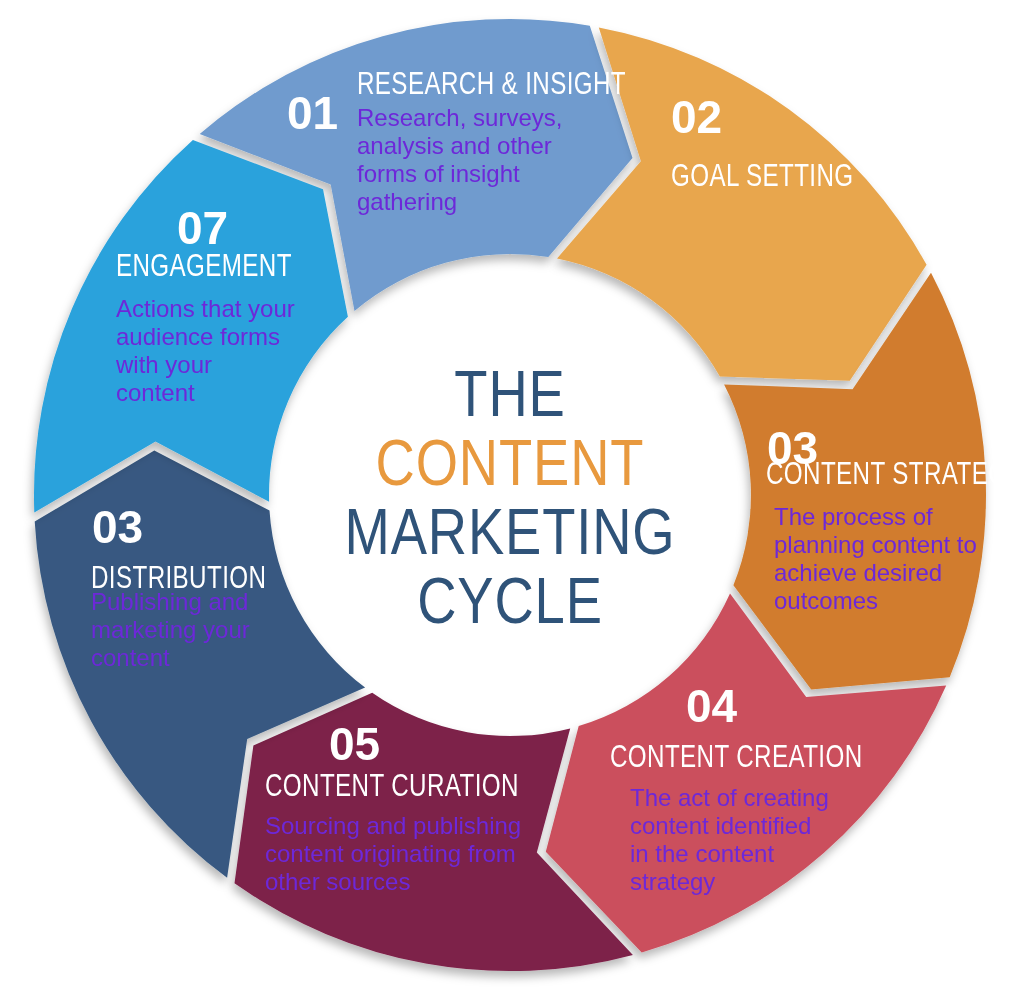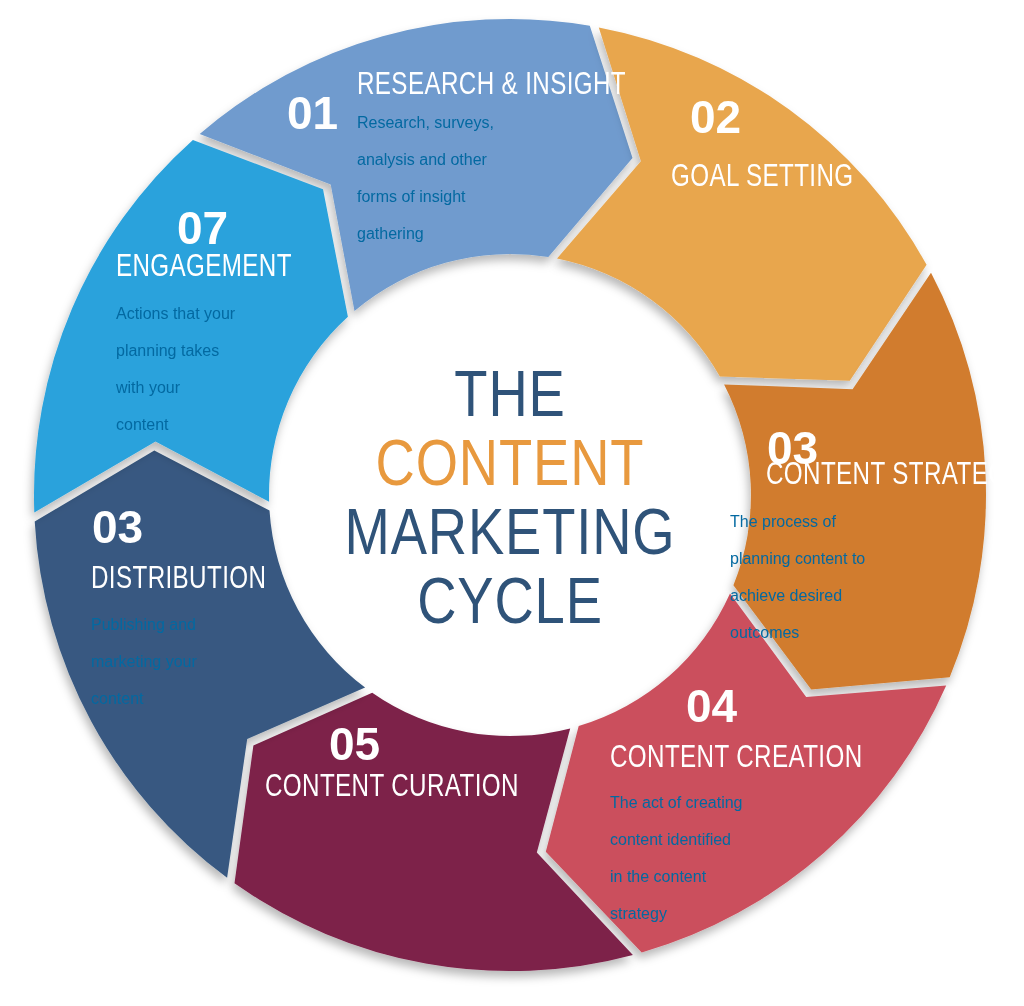--- a/index.html
+++ b/index.html
@@ -2,21 +2,21 @@
 <html><head>
 <meta charset="utf-8">
 <style>
   html,body{margin:0;padding:0;background:#ffffff;}
   .stage{position:relative;width:1024px;height:1006px;overflow:hidden;
          font-family:"Liberation Sans",sans-serif;background:#ffffff;}
   .stage svg{position:absolute;left:0;top:0;}
   .seg-num{position:absolute;color:#fff;font-size:46px;font-weight:700;line-height:1;}
   .seg-title{position:absolute;color:#fff;font-size:31px;font-weight:400;letter-spacing:.5px;
              white-space:nowrap;transform:scaleX(.78);transform-origin:0 0;line-height:1;}
-  .seg-desc{position:absolute;color:#0369a1;font-size:16px;line-height:37px;white-space:pre-line;}
+  .seg-desc{position:absolute;color:#6d28d9;font-size:24px;line-height:28px;white-space:pre-line;}
   .center{position:absolute;left:510px;top:360px;transform:translateX(-50%) scaleX(.85);
           text-align:center;font-size:64px;line-height:69px;letter-spacing:1px;font-weight:400;}
   .cl{display:block;white-space:nowrap;}
 </style>
 </head>
 <body>
 
 <div class="stage">
 
   <svg id="ring" width="1024" height="1006" viewBox="0 0 1024 1006">
@@ -34,50 +34,53 @@
       <path d="M 34.3 512.5 A 476 476 0 0 1 192.9 140.0 L 323.0 189.2 L 347.9 316.7 A 241 241 0 0 0 269.1 501.8 L 155.5 441.6 Z" fill="#29a2dc" filter="url(#ds)"></path>
     </svg>
 
   <div class="seg-num" style="left:287px;top:90px">01</div>
   <div class="seg-title" style="left:357px;top:68px">RESEARCH &amp; INSIGHT</div>
   <div class="seg-desc" style="left:357px;top:104px;width:250px">Research, surveys,
 analysis and other
 forms of insight
 gathering</div>
 
-  <div class="seg-num" style="left:690px;top:94px">02</div>
+  <div class="seg-num" style="left:671px;top:94px">02</div>
   <div class="seg-title" style="left:671px;top:160px">GOAL SETTING</div>
 
   <div class="seg-num" style="left:767px;top:425px">03</div>
   <div class="seg-title" style="left:766px;top:458px">CONTENT STRATEGY</div>
-  <div class="seg-desc" style="left:730px;top:503px;width:235px">The process of
+  <div class="seg-desc" style="left:774px;top:503px;width:235px">The process of
 planning content to
 achieve desired
 outcomes</div>
 
   <div class="seg-num" style="left:686px;top:683px">04</div>
   <div class="seg-title" style="left:610px;top:741px">CONTENT CREATION</div>
-  <div class="seg-desc" style="left:610px;top:784px;width:245px">The act of creating
+  <div class="seg-desc" style="left:630px;top:784px;width:245px">The act of creating
 content identified
 in the content
 strategy</div>
 
   <div class="seg-num" style="left:329px;top:721px">05</div>
   <div class="seg-title" style="left:265px;top:770px">CONTENT CURATION</div>
+  <div class="seg-desc" style="left:265px;top:812px;width:270px">Sourcing and publishing
+content originating from
+other sources</div>
 
   <div class="seg-num" style="left:92px;top:504px">03</div>
   <div class="seg-title" style="left:91px;top:562px">DISTRIBUTION</div>
-  <div class="seg-desc" style="left:91px;top:606px;width:215px">Publishing and
+  <div class="seg-desc" style="left:91px;top:588px;width:215px">Publishing and
 marketing your
 content</div>
 
   <div class="seg-num" style="left:177px;top:205px">07</div>
   <div class="seg-title" style="left:116px;top:250px">ENGAGEMENT</div>
   <div class="seg-desc" style="left:116px;top:295px;width:220px">Actions that your
-planning takes
+audience forms
 with your
 content</div>
 
   <div class="center">
     <span class="cl c-navy" style="color: rgb(47, 83, 121);">THE</span>
     <span class="cl c-orange" style="color: rgb(232, 153, 62);">CONTENT</span>
     <span class="cl c-navy" style="color: rgb(47, 83, 121);">MARKETING</span>
     <span class="cl c-navy" style="color: rgb(47, 83, 121);">CYCLE</span>
   </div>
 

